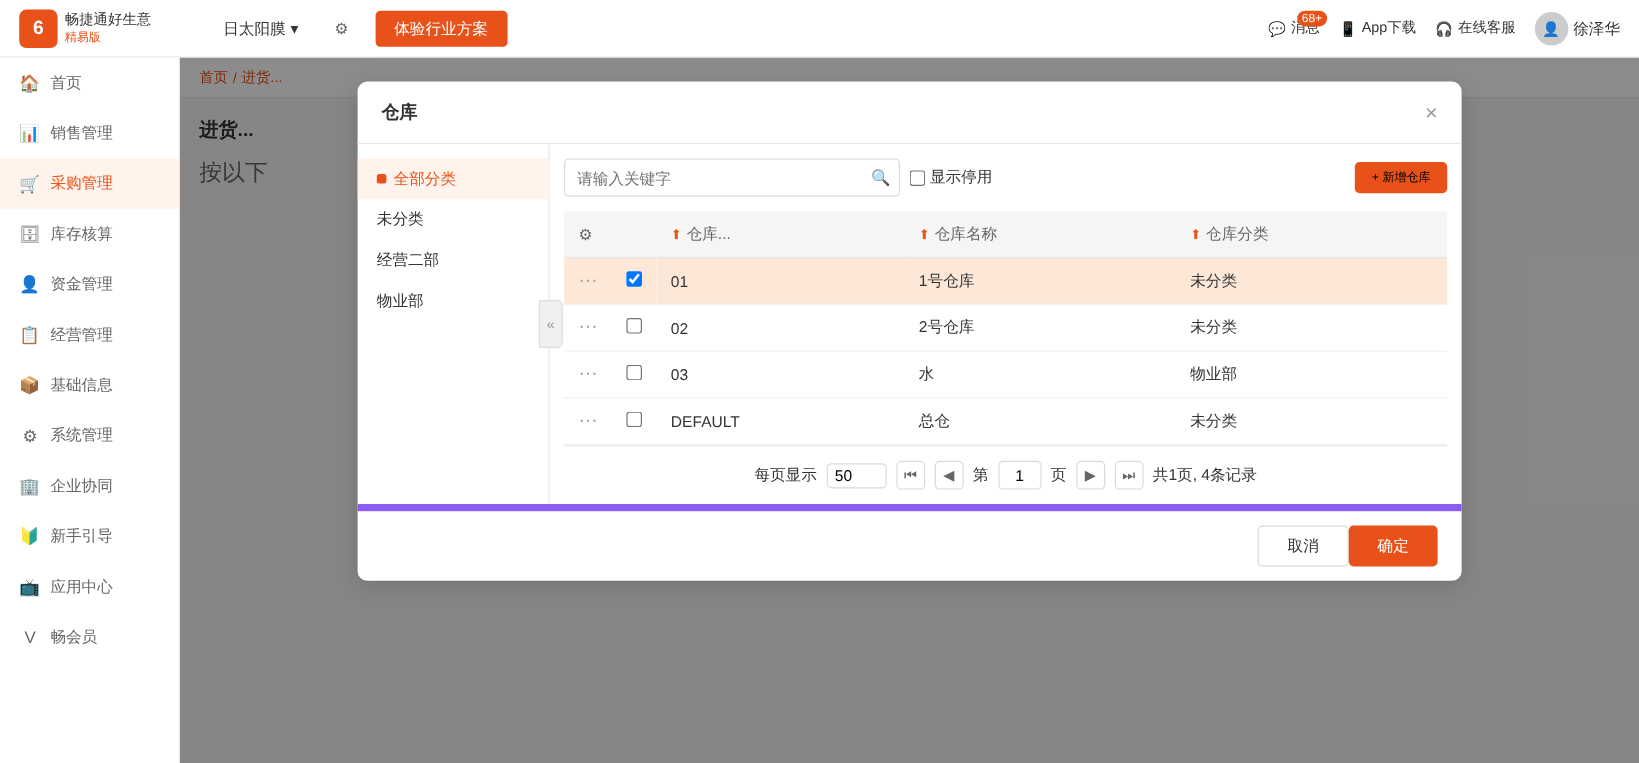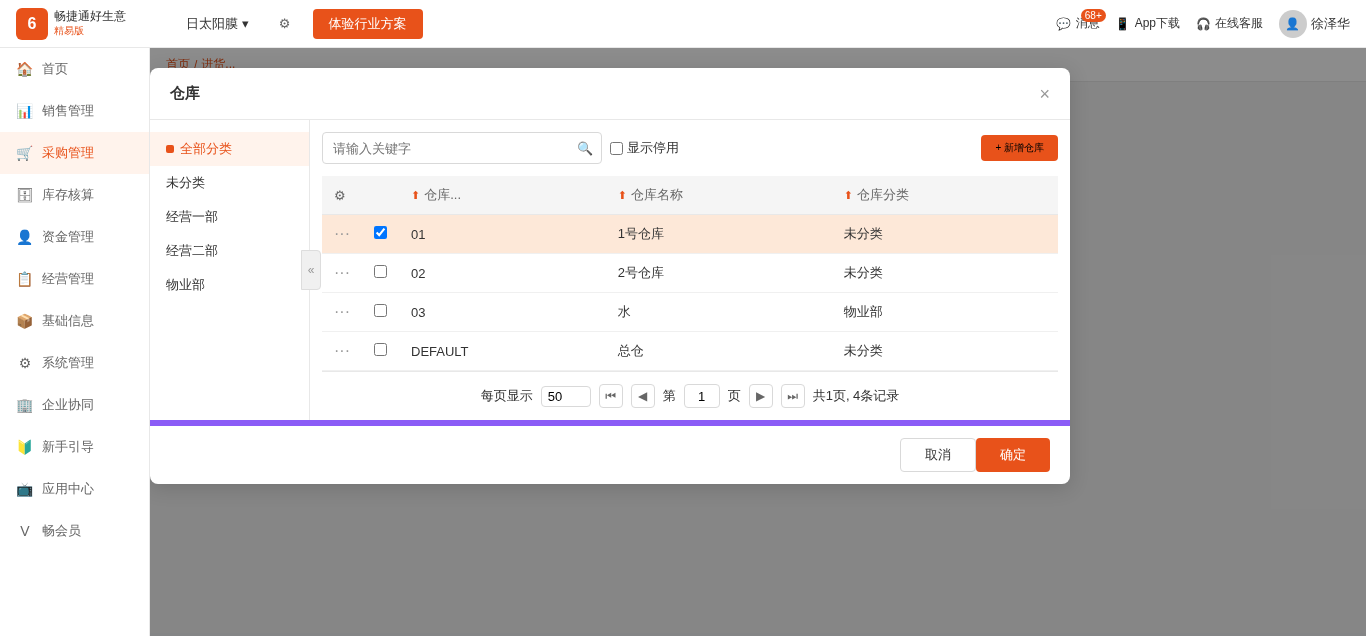--- a/index.html
+++ b/index.html
@@ -154,20 +154,21 @@
     }
     .toolbar-label { color: #666; font-size: 19px; }
 
     
     .modal-overlay {
       position: absolute;
       top: 0; left: 0; right: 0; bottom: 0;
       background: rgba(0,0,0,0.45);
       display: flex;
       align-items: flex-start;
+      justify-content: center;
       padding-top: 20px;
       z-index: 100;
     }
     .modal {
       background: #fff;
       border-radius: 8px;
       width: 920px;
       max-height: 580px;
       display: flex;
       flex-direction: column;
@@ -503,23 +504,20 @@
 
         <div class="modal-body">
 
           <div class="tree-panel">
             <div class="tree-item active">
               <span class="tree-item-dot"></span>
               <span>全部分类</span>
             </div>
             <div class="tree-item">
               <span>未分类</span>
-            </div>
-            <div class="tree-item">
-              <span>经营一部</span>
             </div>
             <div class="tree-item">
               <span>经营二部</span>
             </div>
             <div class="tree-item">
               <span>物业部</span>
             </div>
             <div class="tree-collapse-btn">«</div>
           </div>
 

